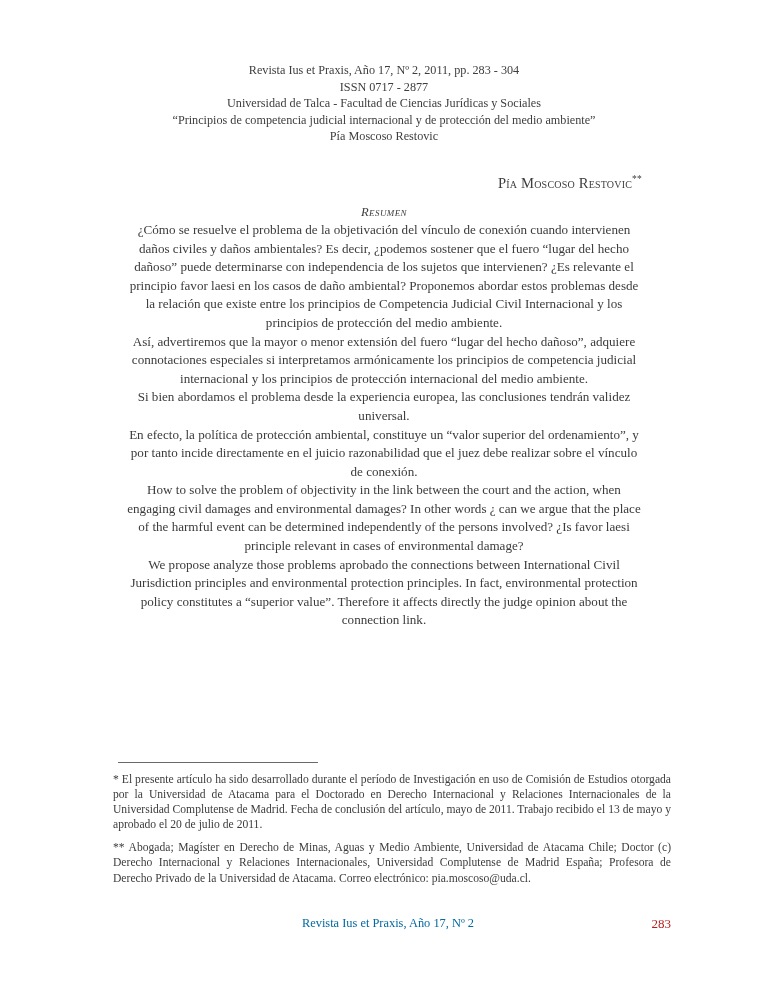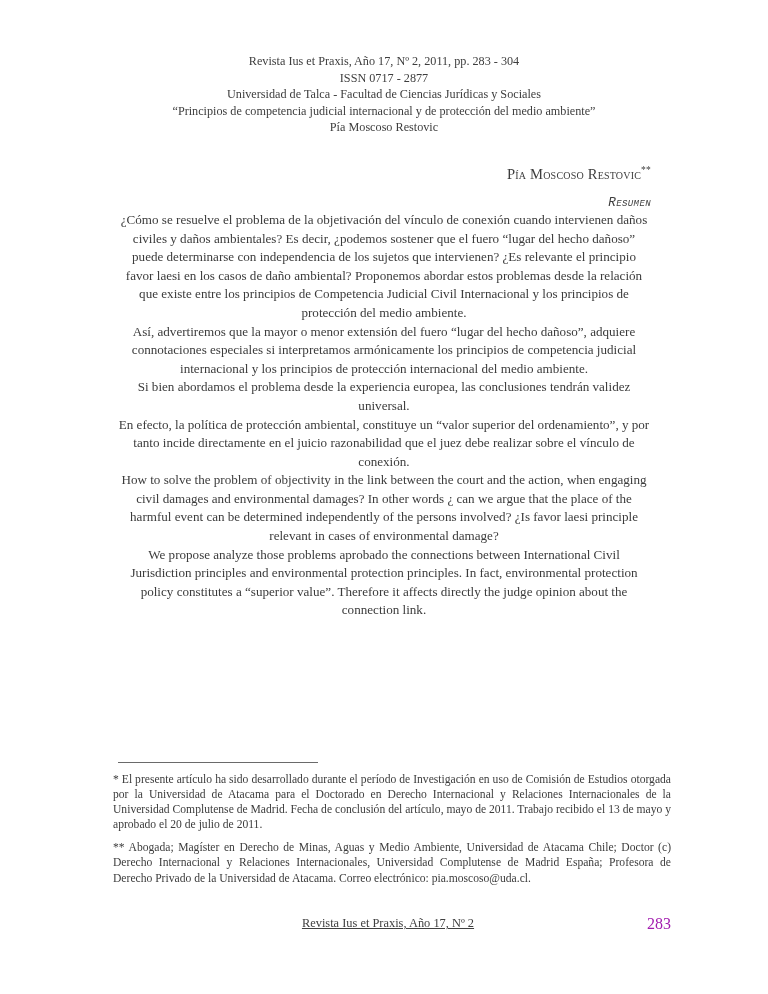--- a/index.html
+++ b/index.html
@@ -13,21 +13,21 @@
     height: 994px;
     font-family: "Liberation Serif", "DejaVu Serif", serif;
     color: #3b3b3b;
     position: relative;
     overflow: hidden;
   }
   .page {
     width: 768px;
     height: 736px;
     box-sizing: border-box;
-    padding: 4px;
+    padding: 13px;
     position: relative;
   }
 
   
   .running-head {
     text-align: center;
     font-size: 12.2px;
     line-height: 16.6px;
     color: #3d3d3d;
     padding-top: 49px;
@@ -78,28 +78,27 @@
     vertical-align: super;
     line-height: 0;
   }
 
   
   .abstract-wrap {
     margin-top: 13px;
     padding: 0 113px 0 113px;
   }
   .abs-heading {
-    text-align: right;
+    text-align: center;
     font-style: italic;
     font-variant: small-caps;
     font-size: 12.6px;
     letter-spacing: 0.4px;
     color: #3d3d3d;
     margin: 0 0 1px 0;
-    font-family: Liberation Mono, monospace;
   }
   .abs-heading.second { margin-top: 11px; }
   .abs-body {
     text-align: center;
     font-size: 13.1px;
     line-height: 18.6px;
     color: #3b3b3b;
     margin: 0;
   }
   .abs-body + .abs-body { margin-top: 0; }
@@ -132,31 +131,30 @@
     position: absolute;
     left: 0;
     right: 0;
     top: 915px;
     height: 46px;
   }
   .footer-center {
     text-align: center;
     font-size: 12.4px;
     line-height: 17.5px;
-    color: #404040;
+    color: #0369a1;
     padding-left: 8px;
-    text-decoration: underline;
   }
   .folio {
     position: absolute;
     right: 97px;
     top: 0;
-    font-size: 16px;
+    font-size: 13px;
     line-height: 17.5px;
-    color: #a21caf;
+    color: #b91c1c;
     text-align: center;
   }
 </style>
 </head>
 <body>
 
 <div class="page">
 
   <div class="running-head">
     <div>Revista Ius et Praxis, Año 17, Nº 2, 2011, pp. 283 - 304</div>

